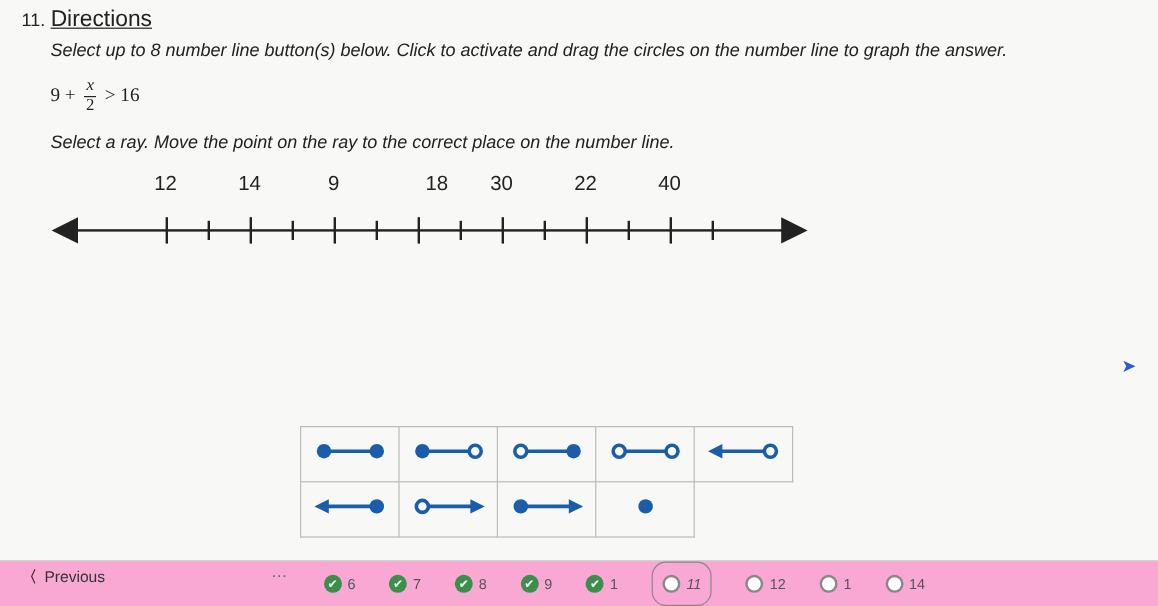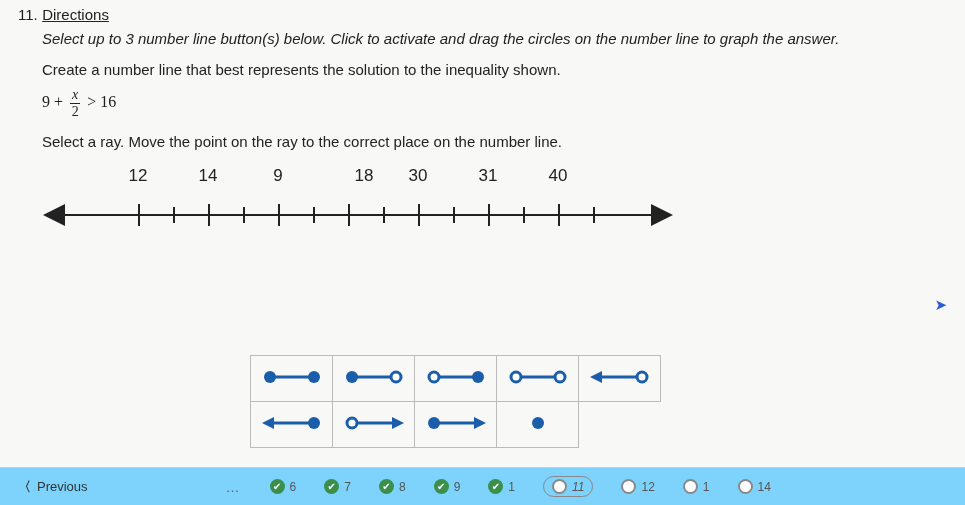--- a/index.html
+++ b/index.html
@@ -14,21 +14,21 @@
   }
   .question {
     padding: 6px 18px 0 18px;
   }
   .qnum {
     font-size: 15px;
     display: inline;
   }
   .directions-link {
     text-decoration: underline;
-    font-size: 15px;
+    font-size: 19px;
   }
   .instructions {
     font-style: italic;
     font-size: 15px;
     margin: 6px 0 14px 24px;
   }
   .prompt {
     font-size: 15px;
     margin: 0 0 10px 24px;
   }
@@ -43,20 +43,21 @@
     text-align: center;
     font-size: 14px;
     line-height: 1;
     margin: 0 3px;
   }
   .frac .num { display:block; border-bottom:1px solid #222; padding:0 2px 1px; font-style:italic;}
   .frac .den { display:block; padding-top:1px;}
   .ray-prompt {
     font-size: 15px;
     margin: 0 0 14px 24px;
+    font-style: italic;
   }
 
   
   .nlwrap {
     position: relative;
     width: 620px;
     height: 90px;
     margin: 10px 0 0 30px;
   }
   .nlabels {
@@ -107,24 +108,23 @@
     vertical-align: middle;
   }
   .palette td.empty { border: none; }
   .tool-svg { display:inline-block; }
 
   
   .bottombar {
     position: absolute;
     left: 0; right: 0; bottom: 0;
     height: 38px;
-    background: #7dd3fc;
+    background: #f9a8d4;
     border-top: 1px solid #ccc;
     display: flex;
-    align-items: center;
     padding: 0 10px;
   }
   .prev {
     font-size: 13px;
     color: #333;
     cursor: pointer;
     padding: 4px 8px;
   }
   .prev .chev { font-weight: bold; margin-right: 6px; }
   .dots { margin-left: 130px; color:#666; font-size:14px; letter-spacing:2px;}
@@ -158,40 +158,39 @@
     color: #2a5bd7;
     font-size: 15px;
   }
 </style>
 </head>
 <body>
 
 <div class="question">
   <span class="qnum">11.</span>
   <span class="directions-link">Directions</span>
-  <div class="instructions">Select up to 3 number line button(s) below. Click to activate and drag the circles on the number line to graph the answer.</div>
-  <div class="prompt">Create a number line that best represents the solution to the inequality shown.</div>
+  <div class="instructions">Select up to 8 number line button(s) below. Click to activate and drag the circles on the number line to graph the answer.</div>
   <div class="eq">
     <span>9 +</span>
     <span class="frac">
       <span class="num">x</span>
       <span class="den">2</span>
     </span>
     <span>&gt; 16</span>
   </div>
   <div class="ray-prompt">Select a ray. Move the point on the ray to the correct place on the number line.</div>
 
   <div class="nlwrap">
     <div class="nlabels">
       <span style="left:90px">12</span>
       <span style="left:160px">14</span>
       <span style="left:230px">9</span>
       <span style="left:316px">18</span>
       <span style="left:370px">30</span>
-      <span style="left:440px">31</span>
+      <span style="left:440px">22</span>
       <span style="left:510px">40</span>
     </div>
     <div class="arrowL"></div>
     <div class="nline"></div>
     <div class="arrowR"></div>
 
     <div class="tick major" style="left:90px"></div>
     <div class="tick minor" style="left:125px"></div>
     <div class="tick major" style="left:160px"></div>
     <div class="tick minor" style="left:195px"></div>

